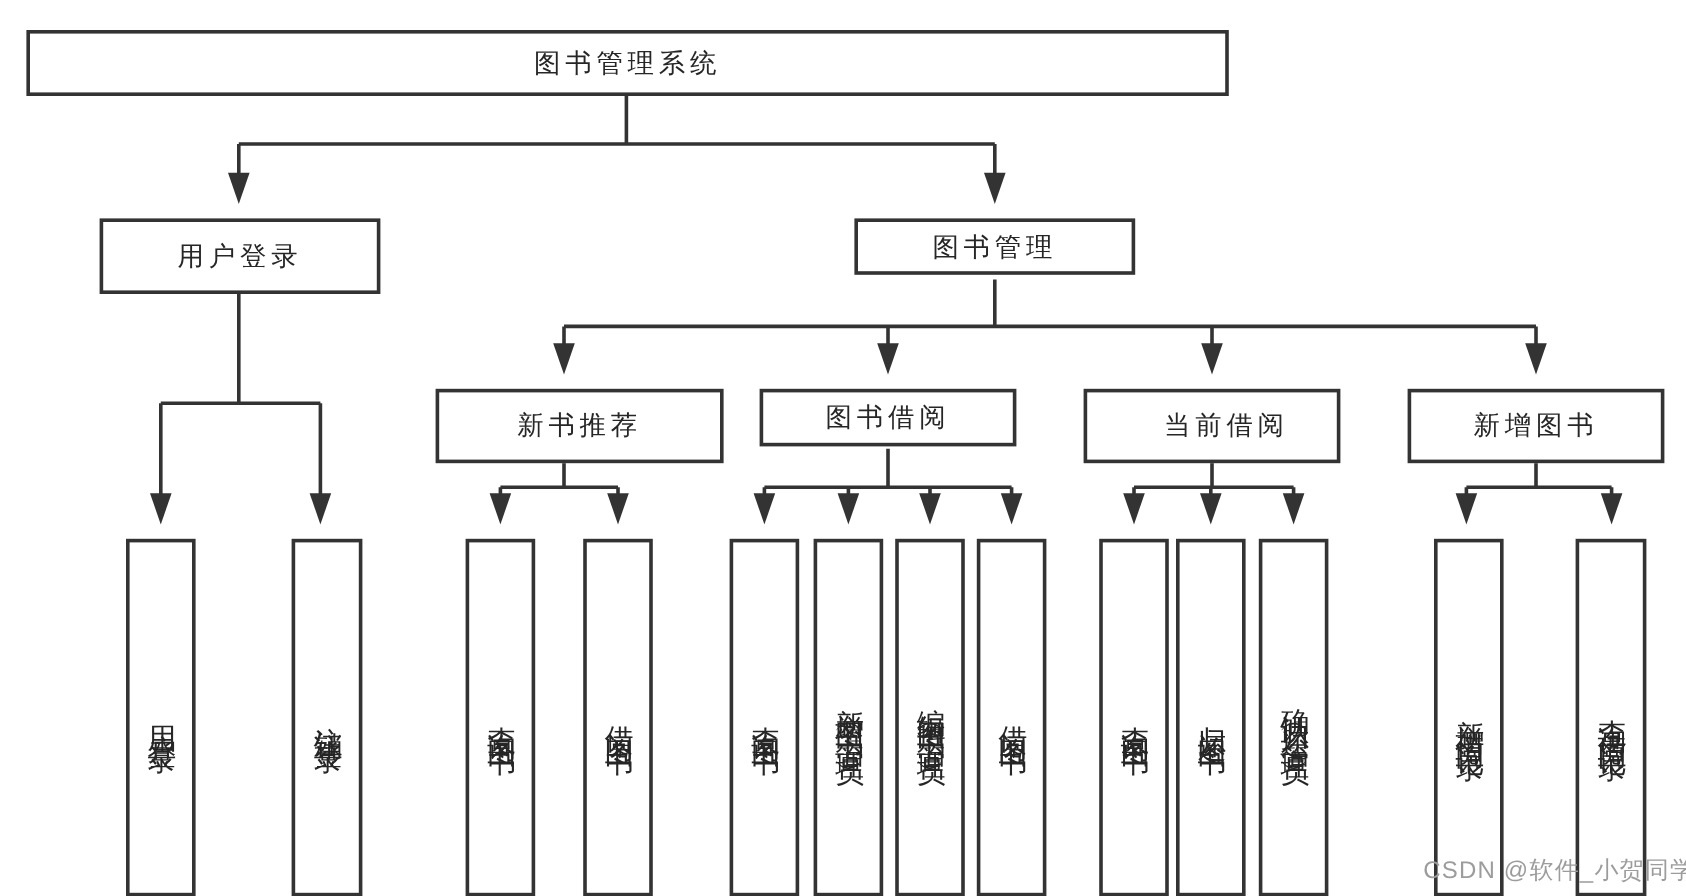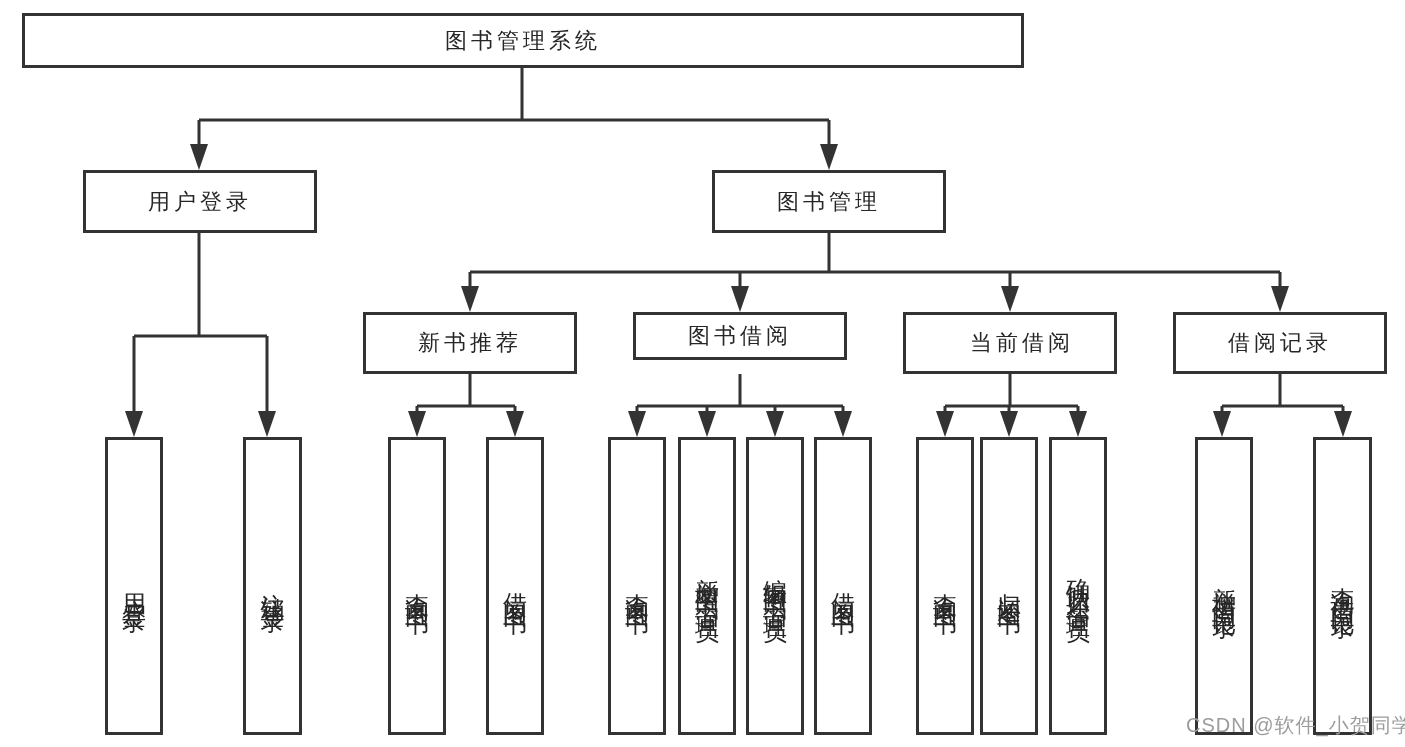--- a/index.html
+++ b/index.html
@@ -18,21 +18,21 @@
     color:var(--text);
   }
   svg.connectors{position:absolute;left:0;top:0;}
   svg.connectors path.wire{stroke:var(--line);stroke-width:3;fill:none;}
   svg.connectors polygon.head{fill:var(--line);stroke:none;}
   .box{
     position:absolute;
     box-sizing:border-box;
     background:var(--bg);
     border:3px solid var(--border);
-    display:flex;align-items:center;justify-content:center;
+    display:flex;align-items:center;justify-content:center;margin-top:12px;
   }
   .hbox{font-size:22px;letter-spacing:4px;white-space:nowrap;}
   .rootbox{border-width:3px;}
   .leaf{border-width:3px;}
   .vlabel{
     writing-mode:vertical-rl;
     text-orientation:mixed;
     font-size:24px;
     letter-spacing:6px;
     line-height:1;
@@ -88,35 +88,35 @@
     <polygon class="head" points="1334,411 1352,411 1343,437"></polygon>
   </svg>
 
   <div class="box hbox rootbox" style="left:22px;top:13px;width:1002px;height:55px;">
     <span>图书管理系统</span>
   </div>
 
   <div class="box hbox" style="left:83px;top:170px;width:234px;height:63px;">
     <span>用户登录</span>
   </div>
-  <div class="box hbox" style="left:712px;top:170px;width:234px;height:63px;align-items:center;">
+  <div class="box hbox" style="left:712px;top:170px;width:234px;height:47px;align-items:center;">
     <span>图书管理</span>
   </div>
 
-  <div class="box hbox" style="left:363px;top:312px;width:214px;height:62px;">
+  <div class="box hbox" style="left:363px;top:312px;width:240px;height:62px;">
     <span>新书推荐</span>
   </div>
   <div class="box hbox" style="left:633px;top:312px;width:214px;height:48px;">
     <span>图书借阅</span>
   </div>
   <div class="box hbox" style="left:903px;top:312px;width:214px;height:62px;padding-left:24px;">
     <span>当前借阅</span>
   </div>
   <div class="box hbox" style="left:1173px;top:312px;width:214px;height:62px;">
-    <span>借阅记录</span>
+    <span>新增图书</span>
   </div>
 
   <div class="box leaf" style="left:105px;top:437px;width:58px;height:298px;">
     <span class="vlabel">用户登录</span>
   </div>
   <div class="box leaf" style="left:243px;top:437px;width:59px;height:298px;">
     <span class="vlabel">注销登录</span>
   </div>
 
   <div class="box leaf" style="left:388px;top:437px;width:58px;height:298px;">

